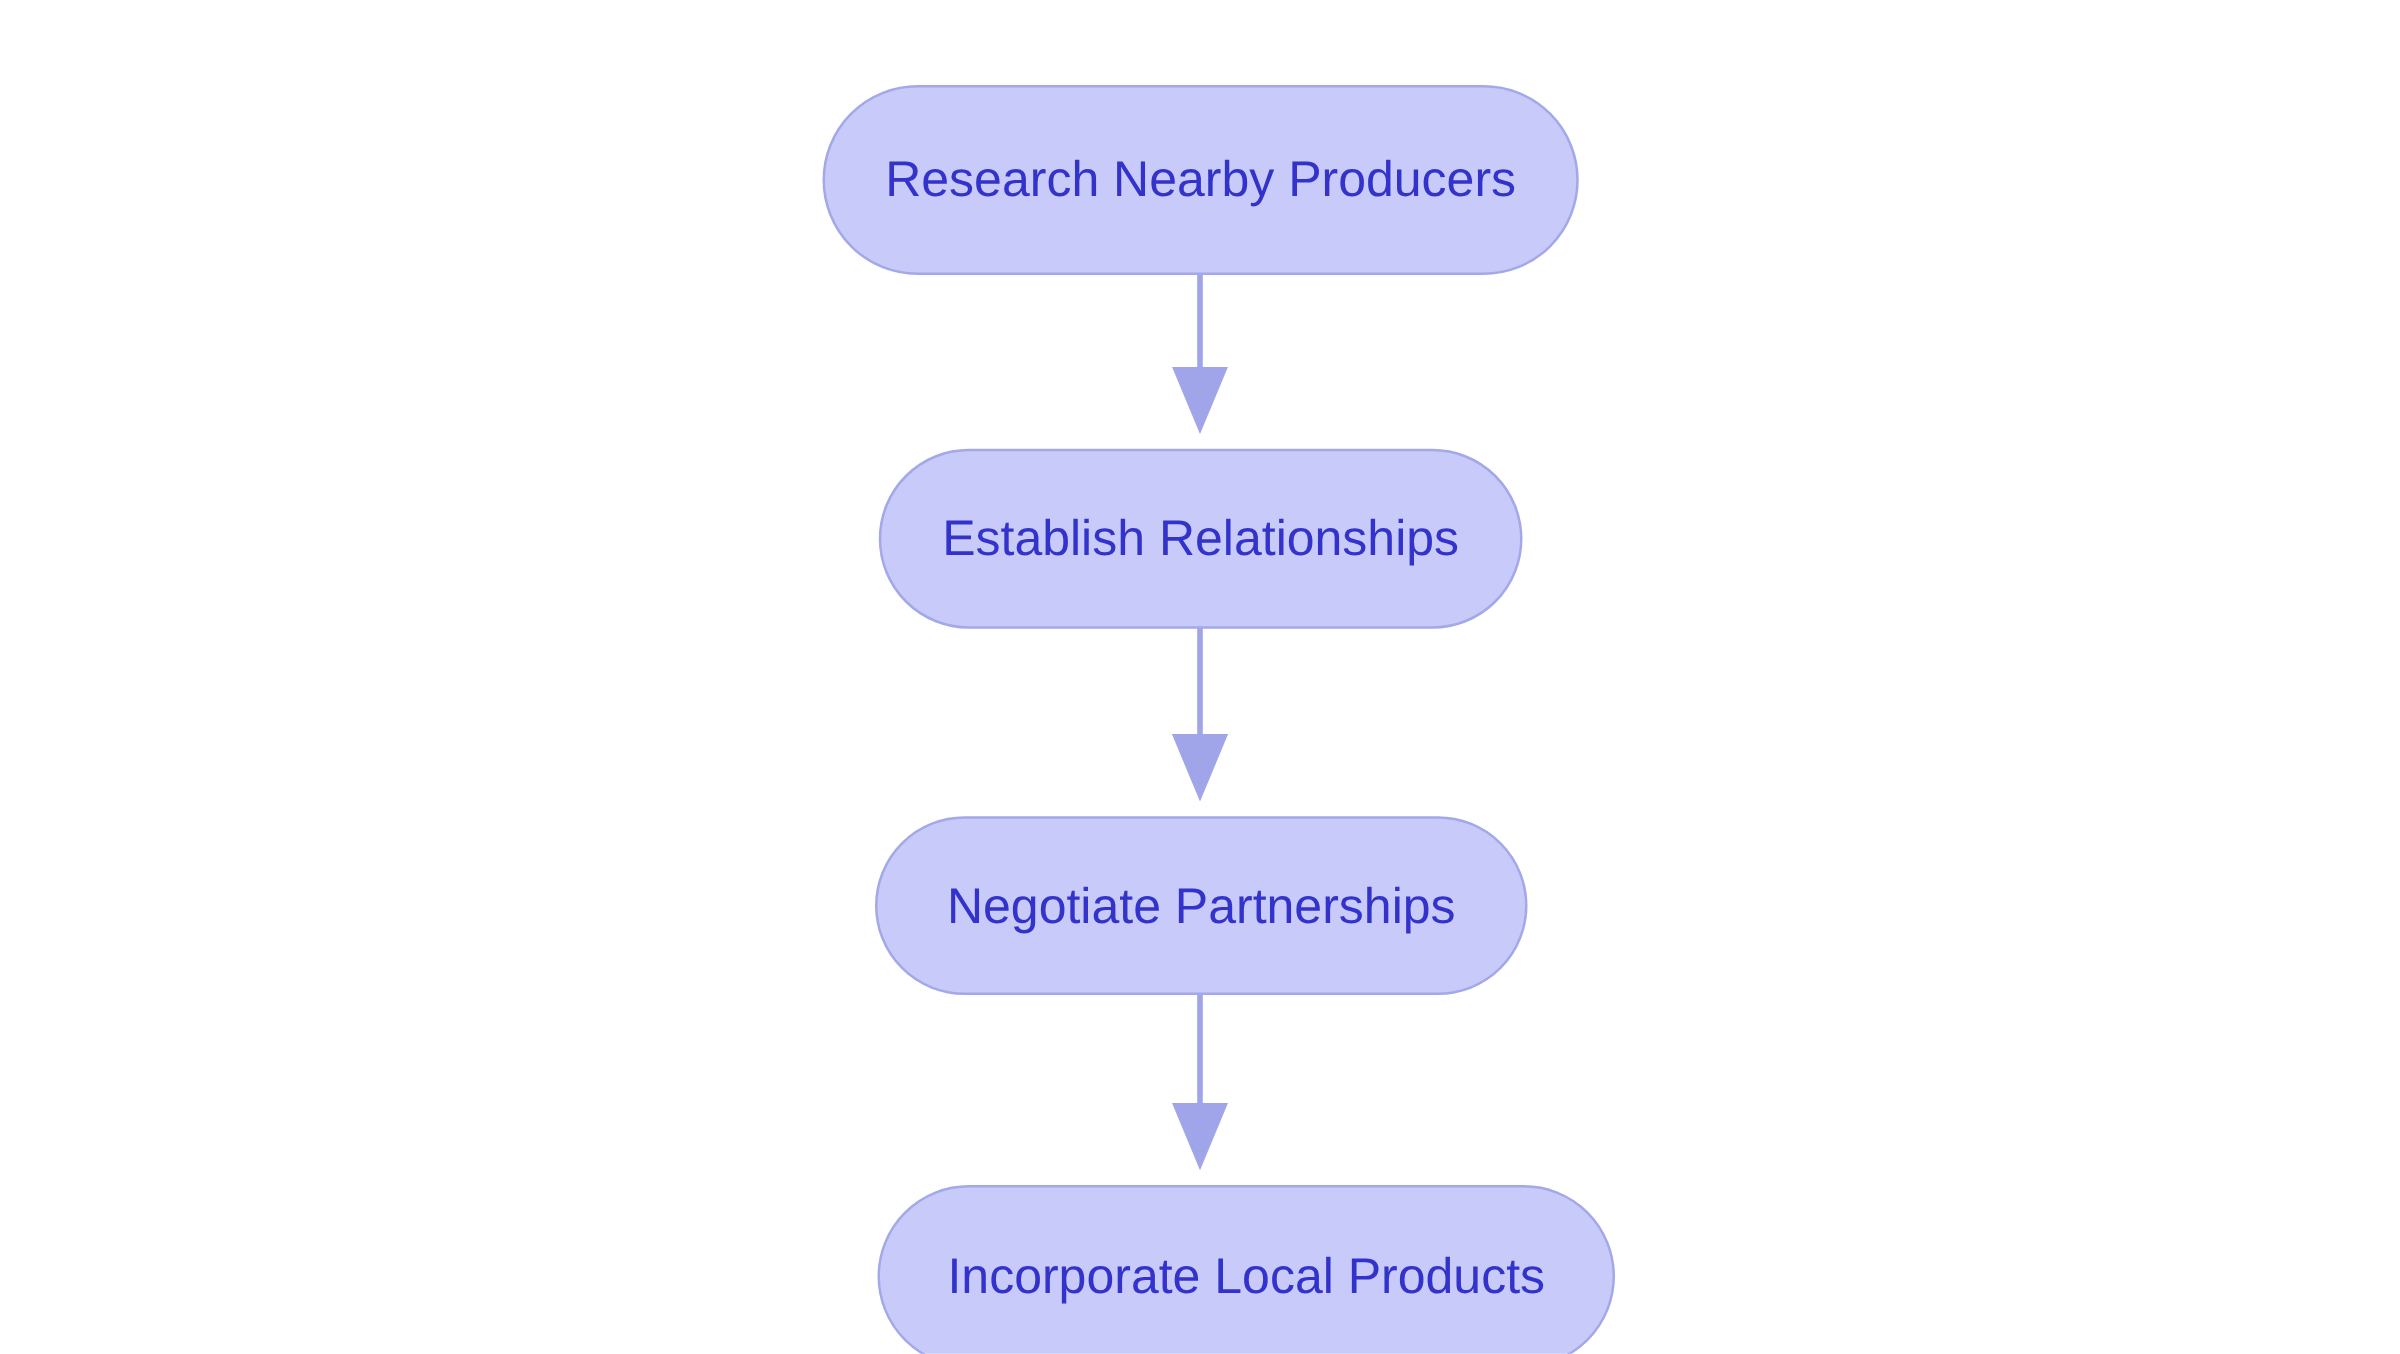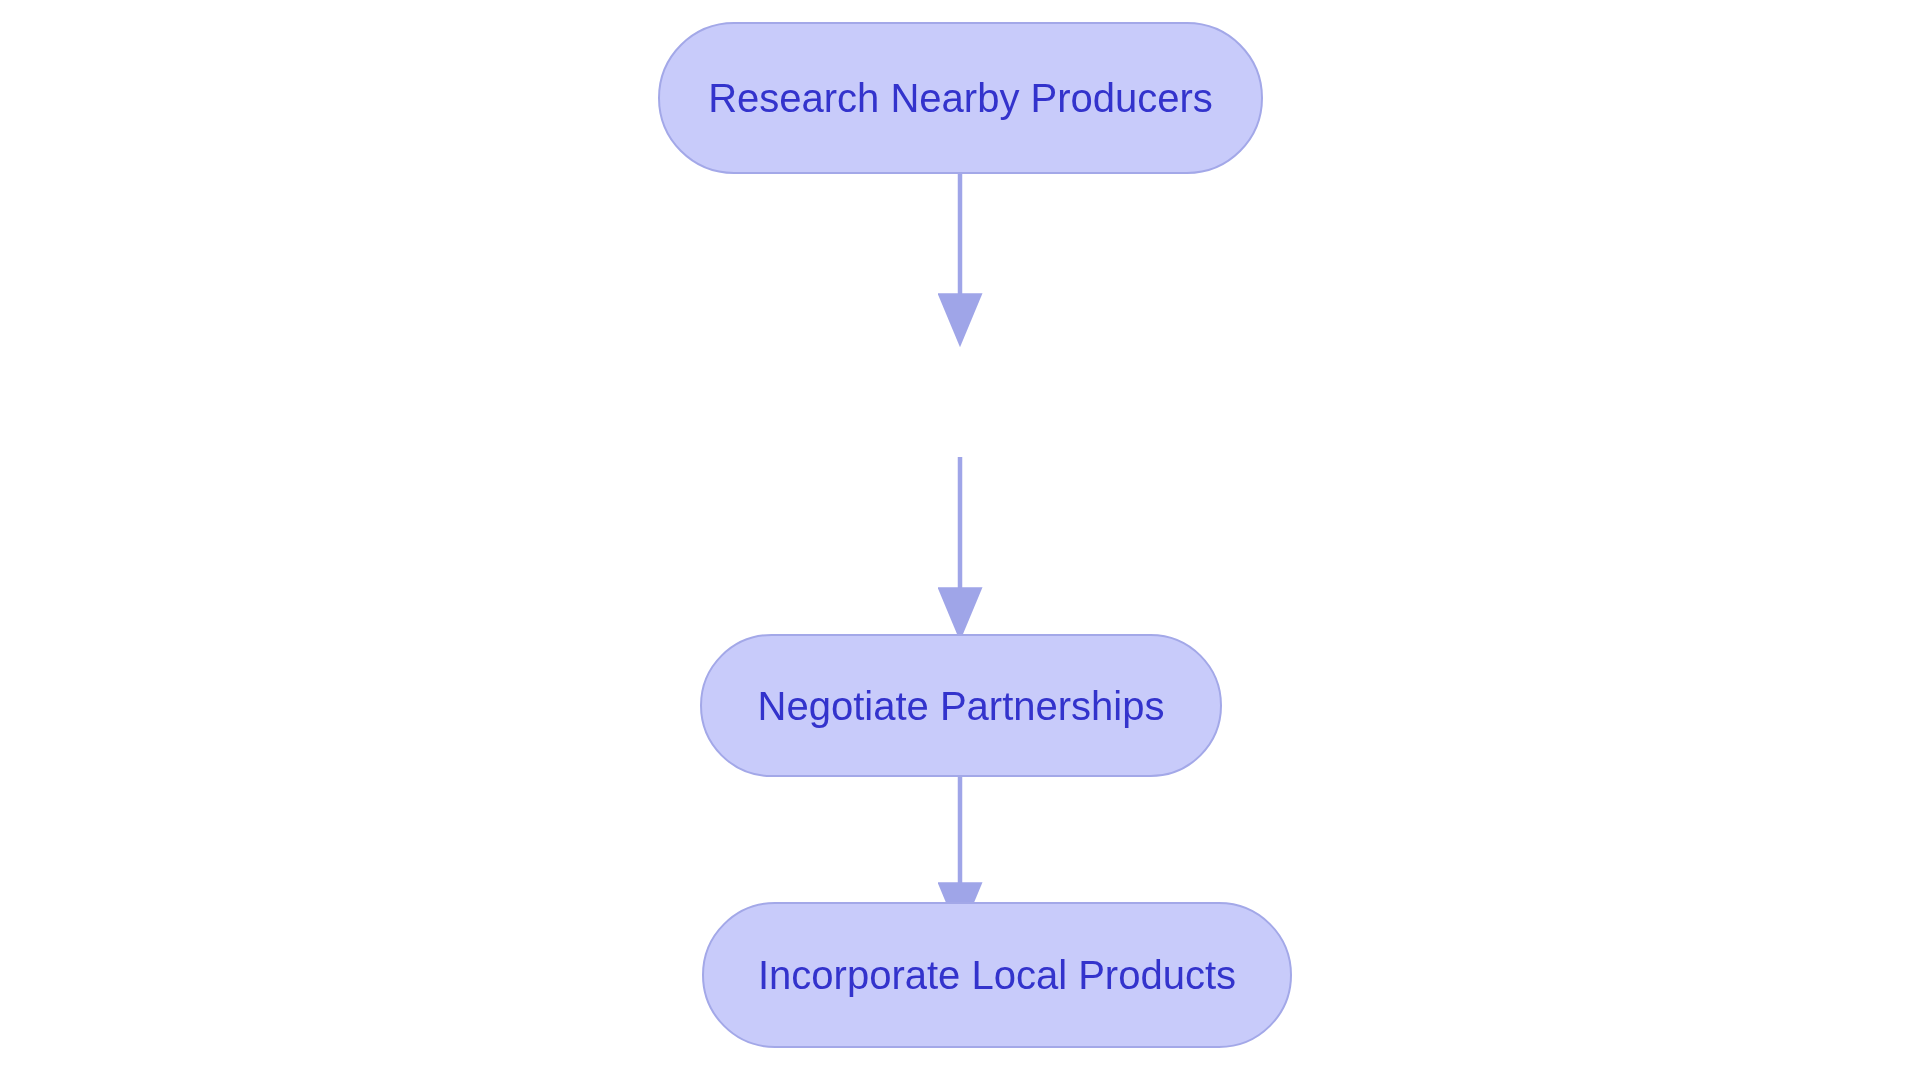--- a/index.html
+++ b/index.html
@@ -33,36 +33,37 @@
   .node {
     position: absolute;
     box-sizing: border-box;
     display: flex;
     align-items: center;
     justify-content: center;
     background: #c8cbfa;
     border: 2px solid #a3a8e8;
     border-radius: 80px;
     text-align: center;
+    margin-top: 46px;
   }
 
   .node-label {
     font-family: "Liberation Sans", sans-serif;
     font-size: 40px;
     font-weight: 400;
     line-height: 1.1;
     color: #3333cc;
     letter-spacing: 0px;
     white-space: nowrap;
   }
 
   
   #node-research  { left: 658px; top: 22px;  width: 605px; height: 152px; }
   #node-establish { left: 703px; top: 313px; width: 515px; height: 144px; }
-  #node-negotiate { left: 700px; top: 634px; width: 522px; height: 143px; justify-content: center; }
+  #node-negotiate { left: 700px; top: 607px; width: 522px; height: 143px; justify-content: center; }
   #node-incorporate { left: 702px; top: 902px; width: 590px; height: 146px; }
 </style>
 </head>
 <body>
 
 <div id="flowchart-canvas">
 
   <svg class="edge-layer" viewBox="0 0 1920 1083" width="1920" height="1083" xmlns="http://www.w3.org/2000/svg">
     <defs>
       <marker id="arrowhead" markerWidth="12" markerHeight="10" refX="1.5" refY="5" orient="auto" markerUnits="strokeWidth">
@@ -80,20 +81,23 @@
 
     <g>
       <line x1="960" y1="750" x2="960" y2="889" stroke="#9fa5e8" stroke-width="4.5" marker-end="url(#arrowhead)"></line>
     </g>
   </svg>
 
   <div class="node" id="node-research">
     <span class="node-label">Research Nearby Producers</span>
   </div>
 
+  <div class="node" id="node-establish">
+    <span class="node-label">Establish Relationships</span>
+  </div>
 
   <div class="node" id="node-negotiate">
     <span class="node-label">Negotiate Partnerships</span>
   </div>
 
   <div class="node" id="node-incorporate">
     <span class="node-label">Incorporate Local Products</span>
   </div>
 
 </div>

